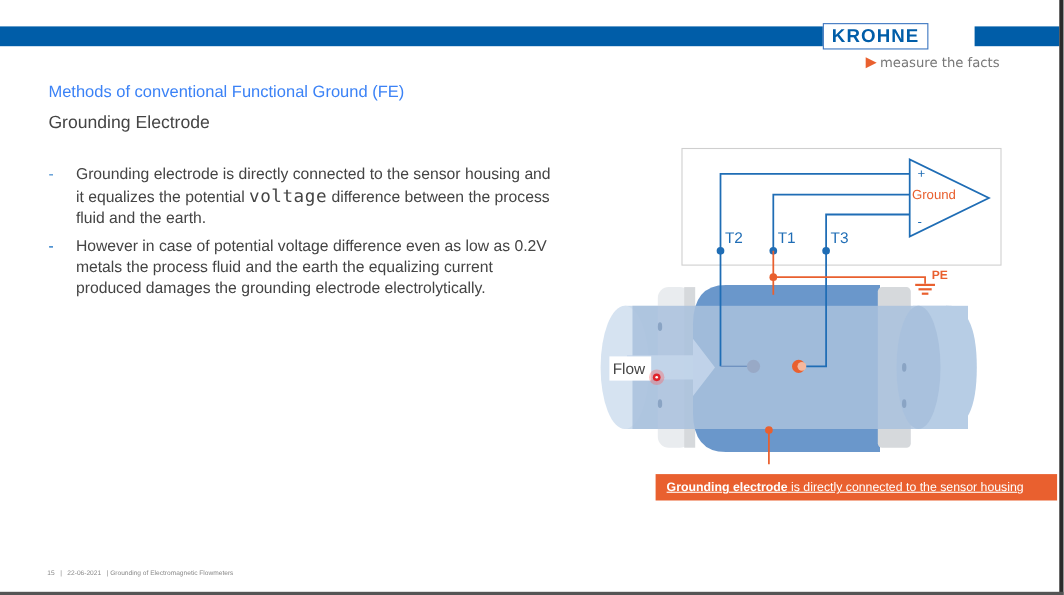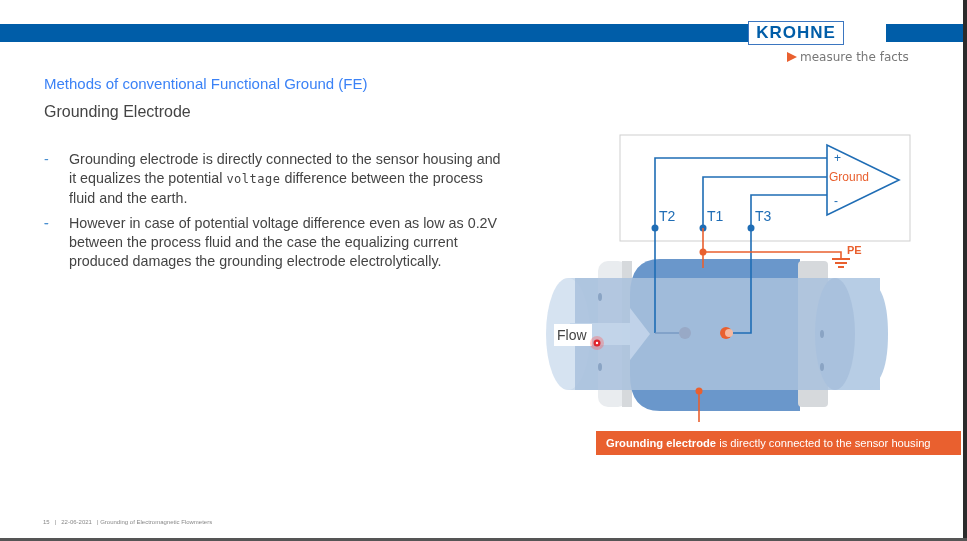--- a/index.html
+++ b/index.html
@@ -12,23 +12,23 @@
   .topbar-right { position: absolute; left: 886px; top: 24px; width: 77px; height: 18px; background: #005da8; }
   .logo-box { position: absolute; left: 748px; top: 21px; width: 96px; height: 24px; border: 1.5px solid #3b76c0; background: #fff;
     color: #005da8; font-weight: bold; font-size: 17px; letter-spacing: 1px; text-align: center; line-height: 21px; }
   .tagline { position: absolute; left: 787px; top: 50px; font-size: 12px; color: #777; font-family: "DejaVu Sans", sans-serif; display: flex; align-items: center; gap: 3px; }
   .tagline .arrow { width: 0; height: 0; border-top: 5px solid transparent; border-bottom: 5px solid transparent; border-left: 10px solid #e9602f; }
   .title { position: absolute; left: 44px; top: 75px; font-size: 15px; color: #3b82f6; }
   .subtitle { position: absolute; left: 44px; top: 103px; font-size: 16px; color: #444; }
   .bullets { position: absolute; left: 44px; top: 150px; width: 460px; list-style: none; }
   .bullets li { position: relative; padding-left: 25px; font-size: 14.3px; line-height: 19px; color: #444; margin-bottom: 6px; }
   .bullets li .dash { position: absolute; left: 0; top: 0; color: #4a8fd0; }
-  .mono { font-family: "DejaVu Sans Mono", monospace; font-size: 12px; letter-spacing: 0.5px; }
+  .mono { font-family: "DejaVu Sans Mono", monospace; font-size: 16px; letter-spacing: 0.5px; }
   .caption { position: absolute; left: 596px; top: 431px; width: 365px; height: 24px; background: #e9602f; color: #fff;
-    font-size: 11.2px; line-height: 24px; padding-left: 10px; white-space: nowrap; }
+    font-size: 11.2px; line-height: 24px; padding-left: 10px; white-space: nowrap; text-decoration: underline; }
   .caption b { font-weight: bold; }
   .footer { position: absolute; left: 43px; top: 519px; font-size: 6px; color: #888; white-space: pre; }
   .diagram { position: absolute; left: 530px; top: 125px; }
   .diagram text { font-family: "Liberation Sans", sans-serif; }
 </style>
 </head>
 <body>
 
 <div class="slide">
   <div class="topbar-left"></div>
@@ -45,21 +45,21 @@
   <ul class="bullets">
     <li>
       <span class="dash">-</span>
       <span>Grounding electrode is directly connected to the sensor housing and it equalizes the potential </span><span class="mono">voltage</span><span> difference between the process fluid and the earth.</span>
     </li>
     <li>
       <span class="dash">-</span>
     </li>
     <li>
       <span class="dash">-</span>
-      <span>However in case of potential voltage difference even as low as 0.2V between the process fluid and the case the equalizing current produced damages the grounding electrode electrolytically.</span>
+      <span>However in case of potential voltage difference even as low as 0.2V metals the process fluid and the earth the equalizing current produced damages the grounding electrode electrolytically.</span>
     </li>
   </ul>
 
   <svg class="diagram" width="420" height="305" viewBox="0 0 420 305">
 
     <rect x="90" y="10" width="290" height="106" fill="#fff" stroke="#cfcfcf" stroke-width="1"></rect>
 
     <rect x="38" y="153" width="120" height="112" fill="#cbdbec"></rect>
     <ellipse cx="38" cy="209" rx="22" ry="56" fill="#d6e3f1"></ellipse>
 

